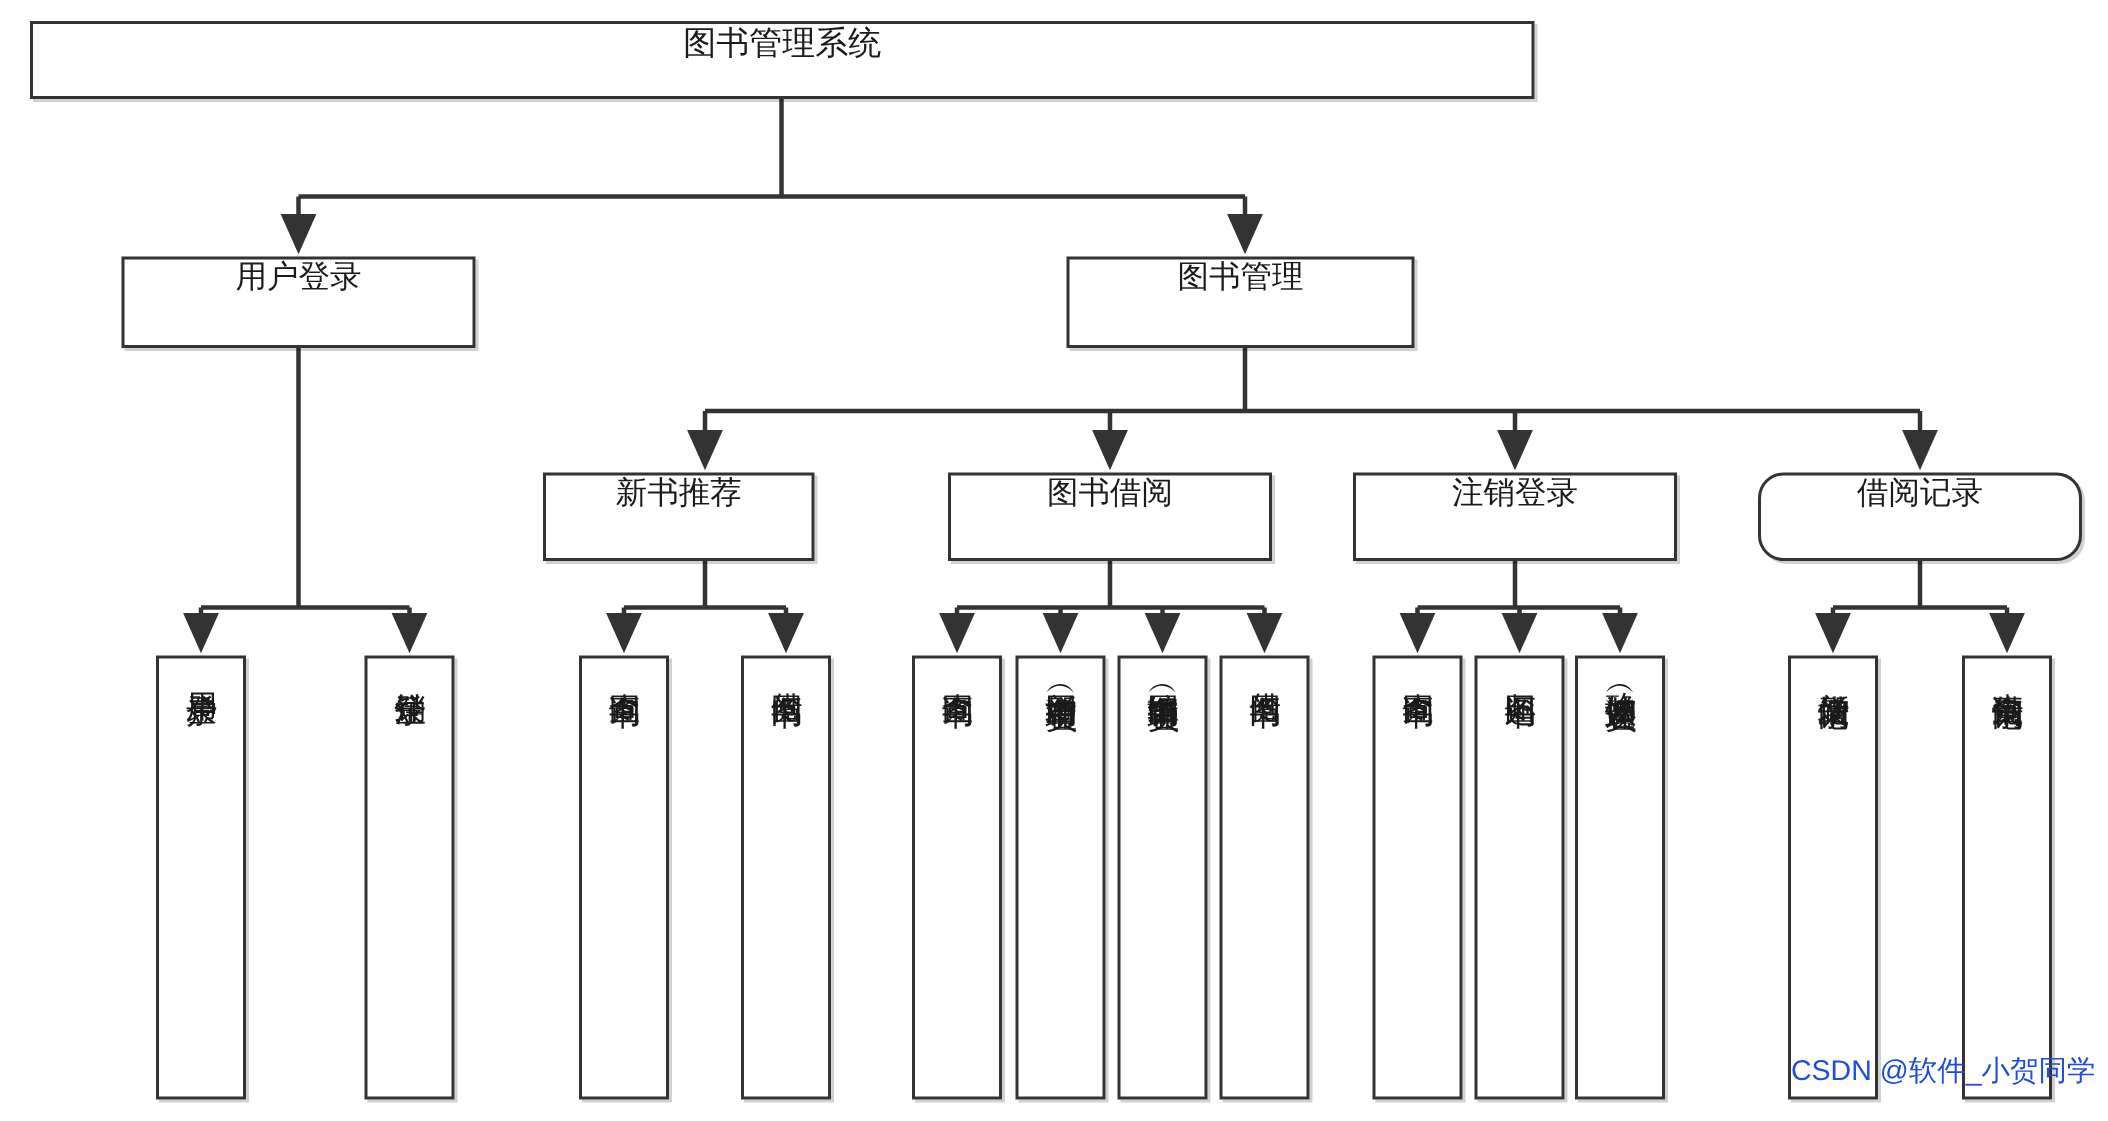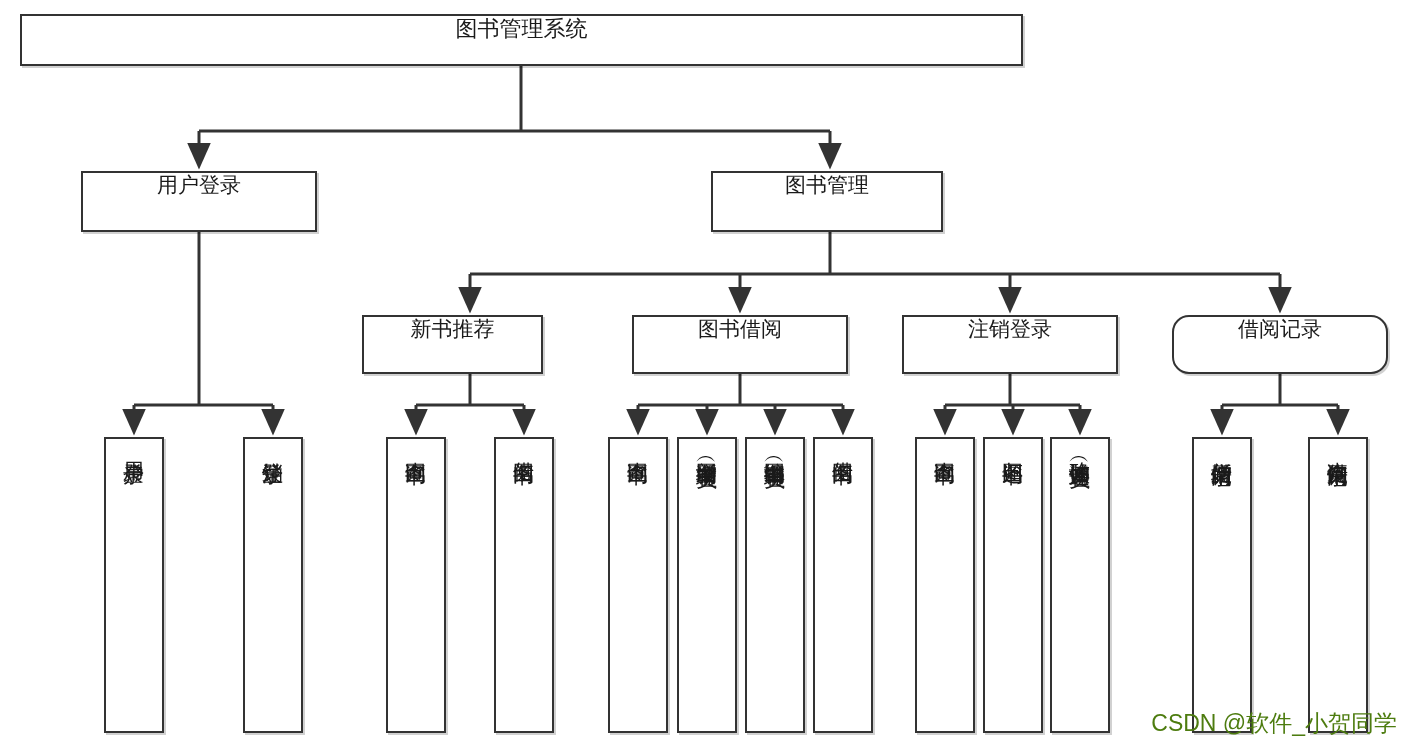--- a/index.html
+++ b/index.html
@@ -56,23 +56,23 @@
     writing-mode: vertical-rl;
     text-orientation: upright;
     font-size: 21px;
     letter-spacing: 1px;
     line-height: 1;
     white-space: nowrap;
   }
   #watermark {
     position: absolute;
     right: 8px;
-    bottom: 8px;
-    font-size: 23px;
-    color: #4d7c0f;
+    bottom: 20px;
+    font-size: 19px;
+    color: #1d4ed8;
     white-space: nowrap;
     pointer-events: none;
   }
 </style>
 </head>
 <body>
 
 <div id="canvas">
 
   <svg id="edges" viewBox="0 0 1405 747" xmlns="http://www.w3.org/2000/svg">

